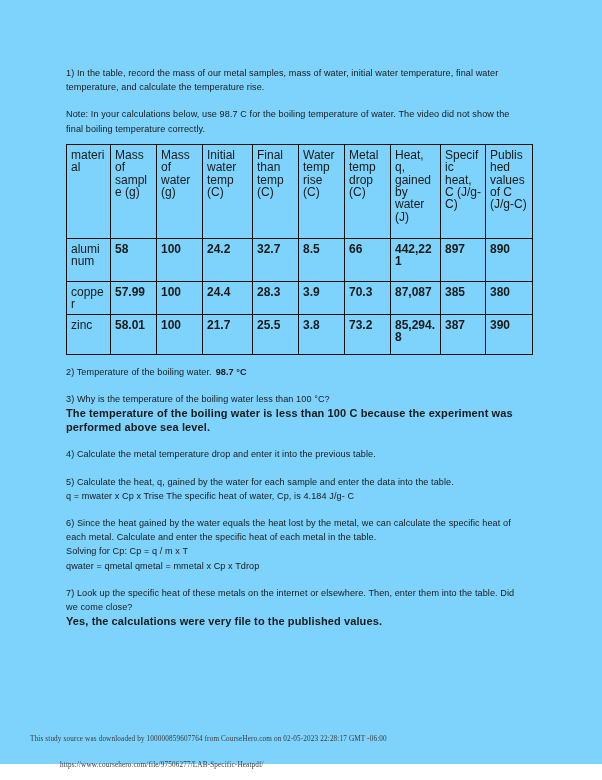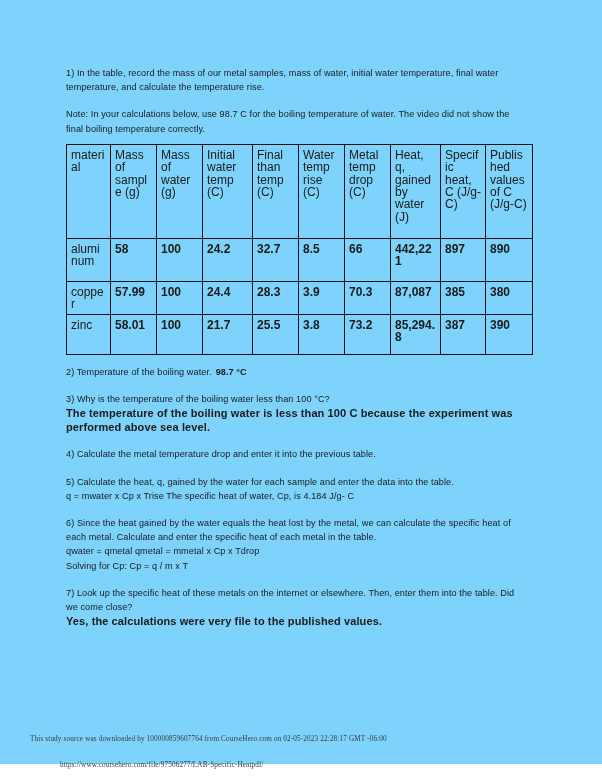--- a/index.html
+++ b/index.html
@@ -208,22 +208,22 @@
       <p class="para">4) Calculate the metal temperature drop and enter it into the previous table.</p>
     </div>
 
     <div class="block">
       <p class="para">5) Calculate the heat, q, gained by the water for each sample and enter the data into the table.</p>
       <p class="para">q = mwater x Cp x Trise    The specific heat of water, Cp, is 4.184 J/g- C</p>
     </div>
 
     <div class="block">
       <p class="para">6) Since the heat gained by the water equals the heat lost by the metal, we can calculate the specific heat of each metal. Calculate and enter the specific heat of each metal in the table.</p>
+      <p class="para">Solving for Cp: Cp = q / m x T</p>
       <p class="para">qwater = qmetal          qmetal = mmetal x Cp x Tdrop</p>
-      <p class="para">Solving for Cp: Cp = q / m x T</p>
     </div>
 
     <div class="block">
       <p class="para">7) Look up the specific heat of these metals on the internet or elsewhere. Then, enter them into the table. Did we come close?</p>
       <p class="answer">Yes, the calculations were very file to the published values.</p>
     </div>
 
   </div>
 
   <div class="footer-note">This study source was downloaded by 100000859607764 from CourseHero.com on 02-05-2023 22:28:17 GMT -06:00</div>

